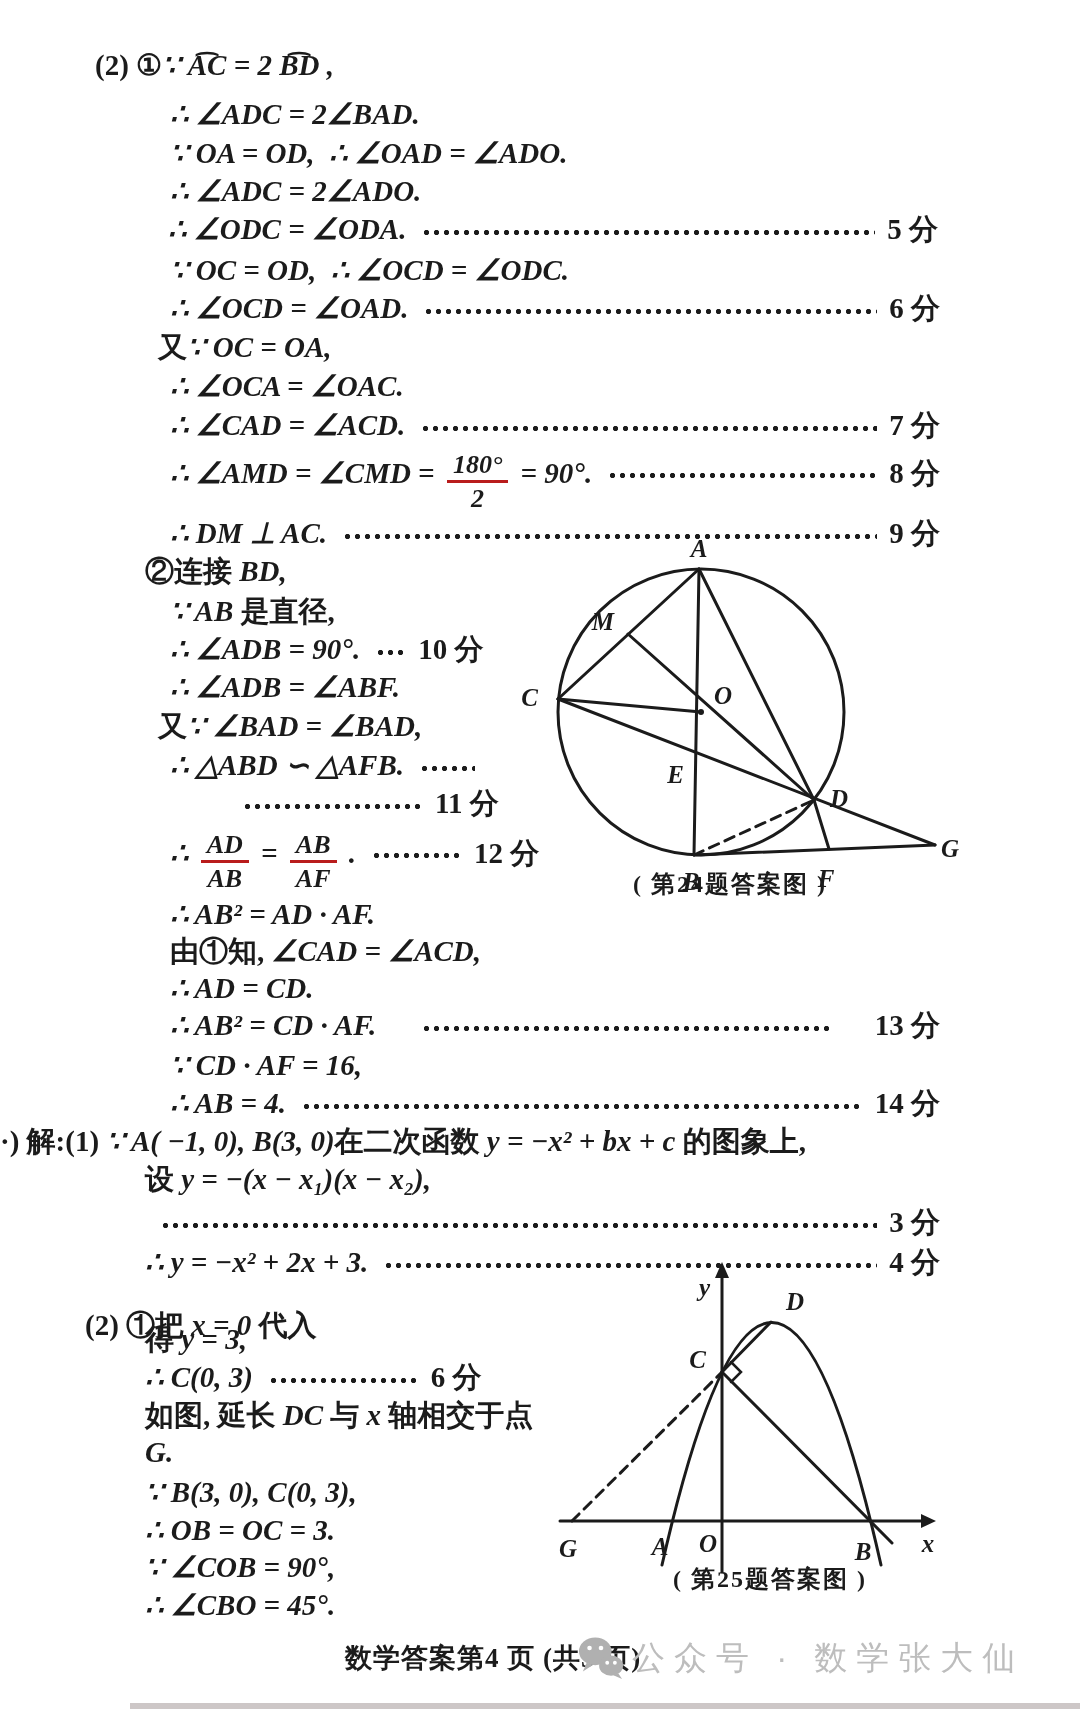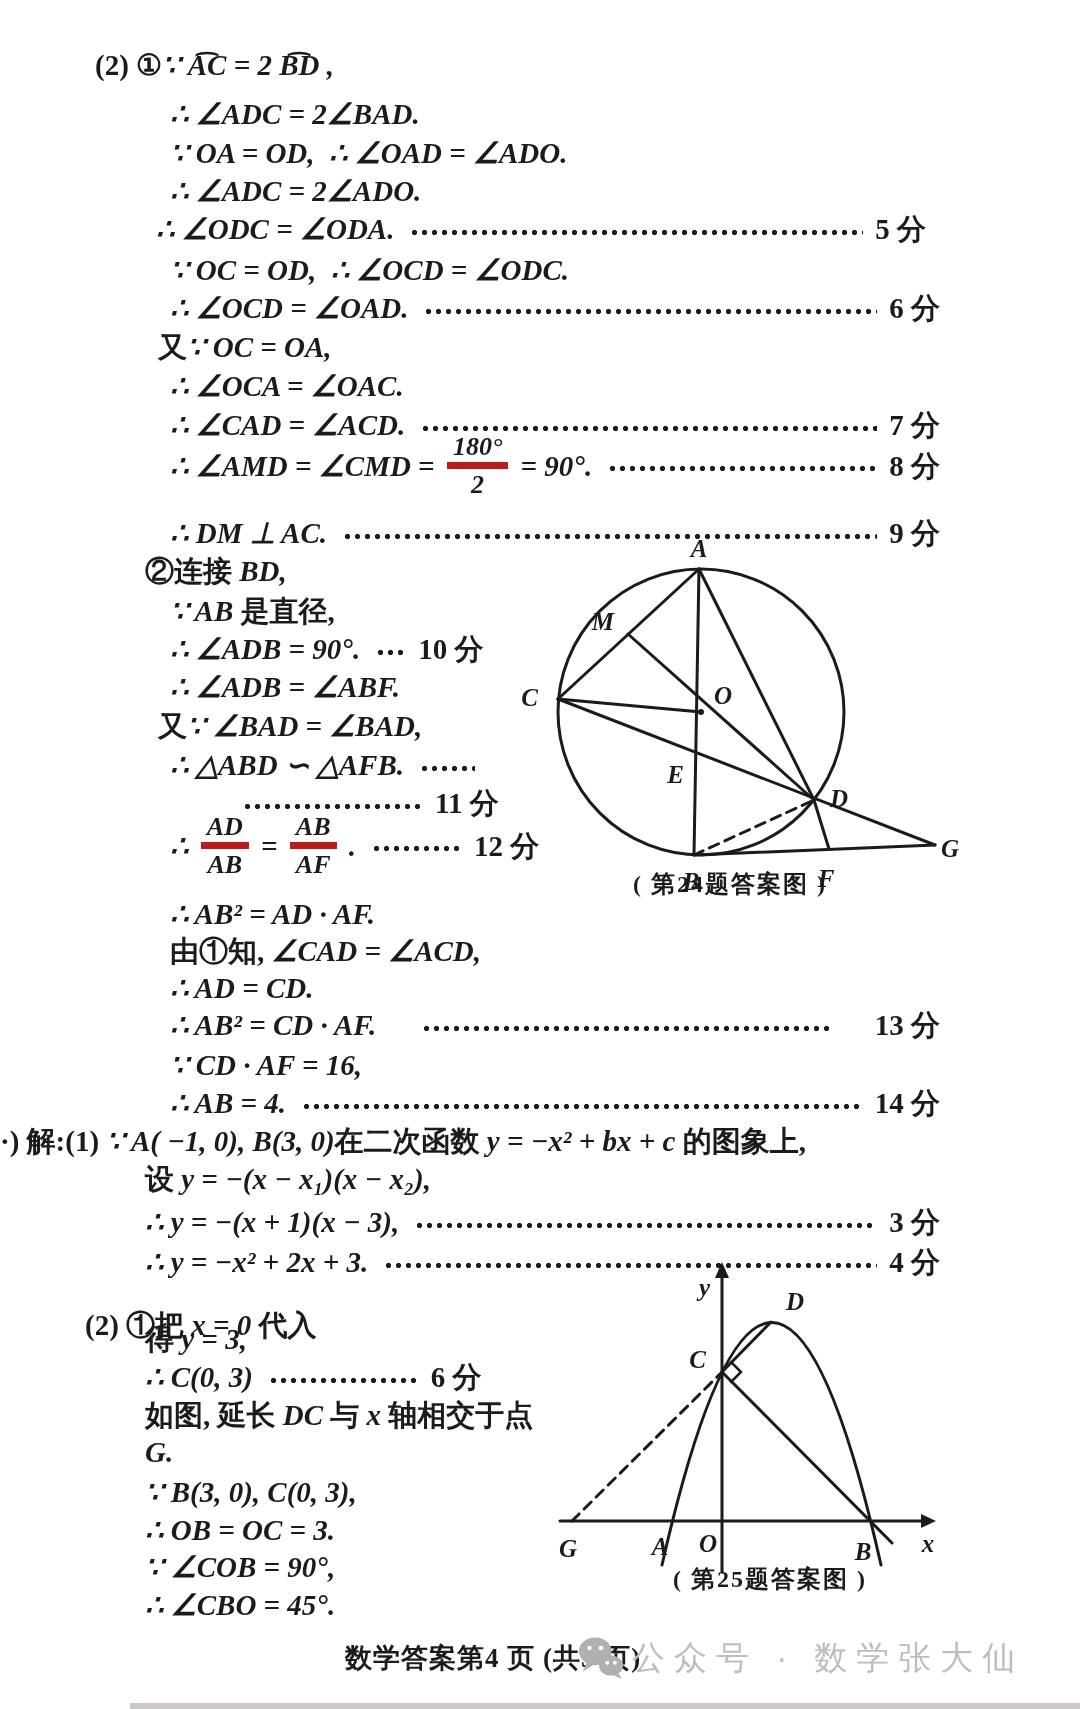--- a/index.html
+++ b/index.html
@@ -7,21 +7,21 @@
         font-family:"Liberation Serif",serif;color:#1b1b1b;}
   .pline{position:absolute;display:flex;align-items:center;white-space:pre;
          font-weight:700;font-size:29px;line-height:38px;}
   .m{font-style:italic;}
   .cn{font-style:normal;}
   .arc{position:relative;display:inline-block;font-style:italic;}
   .arc::before{content:"⌢";position:absolute;left:50%;top:-0.60em;
                transform:translateX(-50%) scaleX(1.9);font-size:0.72em;font-style:normal;}
   .frac{display:inline-flex;flex-direction:column;align-items:center;
         font-size:26px;line-height:1.15;margin:0 5px;font-style:italic;}
-  .num{border-bottom:7px solid #b91c1c;padding:0 6px;}
+  .num{border-bottom:3px solid #b91c1c;padding:0 6px;margin-top:18px;}
   .den{padding-top:1px;}
   .dots{align-self:center;height:7px;margin:6px 12px 0 16px;
         background-image:radial-gradient(circle at 4.5px 3.5px,#1b1b1b 2.2px,transparent 3px);
         background-size:10px 7px;background-repeat:repeat-x;}
   .grow{flex:1 1 auto;}
   .score{font-style:normal;white-space:pre;}
   .dsvg{position:absolute;}
   .dline{stroke:#1b1b1b;stroke-width:3;fill:none;stroke-linecap:round;}
   .dline.dash{stroke-dasharray:10 7;}
   .dlabel{font-family:"Liberation Serif",serif;font-style:italic;font-weight:700;
@@ -36,21 +36,21 @@
 </head>
 <body>
 
 <div class="page">
 
   <div id="lines-layer">
       <div class="pline" style="top: 46px; left: 95px;"><span class="cn">(2) ①</span><span class="m">∵ </span><span class="arc">AC</span><span class="m"> = 2 </span><span class="arc">BD</span><span class="m"> ,</span></div>
       <div class="pline" style="top: 95px; left: 170px;"><span class="m">∴ ∠ADC = 2∠BAD.</span></div>
       <div class="pline" style="top: 134px; left: 170px;"><span class="m">∵ OA = OD,  ∴ ∠OAD = ∠ADO.</span></div>
       <div class="pline" style="top: 172px; left: 170px;"><span class="m">∴ ∠ADC = 2∠ADO.</span></div>
-      <div class="pline" style="top: 210px; left: 156px; width: 770px;"><span class="m">∴ ∠ODC = ∠ODA.</span><span class="dots grow"></span><span class="score">5 分</span></div>
+      <div class="pline" style="top: 210px; left: 168px; width: 770px;"><span class="m">∴ ∠ODC = ∠ODA.</span><span class="dots grow"></span><span class="score">5 分</span></div>
       <div class="pline" style="top: 251px; left: 170px;"><span class="m">∵ OC = OD,  ∴ ∠OCD = ∠ODC.</span></div>
       <div class="pline" style="top: 289px; left: 170px; width: 770px;"><span class="m">∴ ∠OCD = ∠OAD.</span><span class="dots grow"></span><span class="score">6 分</span></div>
       <div class="pline" style="top: 328px; left: 158px;"><span class="cn">又</span><span class="m">∵ OC = OA,</span></div>
       <div class="pline" style="top: 367px; left: 170px;"><span class="m">∴ ∠OCA = ∠OAC.</span></div>
       <div class="pline" style="top: 406px; left: 170px; width: 770px;"><span class="m">∴ ∠CAD = ∠ACD.</span><span class="dots grow"></span><span class="score">7 分</span></div>
       <div class="pline" style="top: 432px; left: 170px; width: 770px;"><span class="m">∴ ∠AMD = ∠CMD = </span><span class="frac"><span class="num">180°</span><span class="den">2</span></span><span class="m"> = 90°.</span><span class="dots grow"></span><span class="score">8 分</span></div>
       <div class="pline" style="top: 514px; left: 170px; width: 770px;"><span class="m">∴ DM ⊥ AC.</span><span class="dots grow"></span><span class="score">9 分</span></div>
       <div class="pline" style="top: 552px; left: 145px;"><span class="cn">②连接 </span><span class="m">BD,</span></div>
       <div class="pline" style="top: 592px; left: 170px;"><span class="m">∵ AB </span><span class="cn">是直径,</span></div>
       <div class="pline" style="top: 630px; left: 170px;"><span class="m">∴ ∠ADB = 90°.</span><span class="dots" style="width: 30px;"></span><span class="score">10 分</span></div>
@@ -60,21 +60,21 @@
       <div class="pline" style="top: 784px; left: 227px;"><span class="dots" style="width: 180px;"></span><span class="score">11 分</span></div>
       <div class="pline" style="top: 812px; left: 170px;"><span class="m">∴ </span><span class="frac"><span class="num">AD</span><span class="den">AB</span></span><span class="m"> = </span><span class="frac"><span class="num">AB</span><span class="den">AF</span></span><span class="m"> .</span><span class="dots" style="width: 90px;"></span><span class="score">12 分</span></div>
       <div class="pline" style="top: 895px; left: 170px;"><span class="m">∴ AB² = AD · AF.</span></div>
       <div class="pline" style="top: 932px; left: 170px;"><span class="cn">由①知, </span><span class="m">∠CAD = ∠ACD,</span></div>
       <div class="pline" style="top: 969px; left: 170px;"><span class="m">∴ AD = CD.</span></div>
       <div class="pline" style="top: 1006px; left: 170px; width: 770px; gap: 30px;"><span class="m">∴ AB² = CD · AF.</span><span class="dots grow"></span><span class="score">13 分</span></div>
       <div class="pline" style="top: 1046px; left: 170px;"><span class="m">∵ CD · AF = 16,</span></div>
       <div class="pline" style="top: 1084px; left: 170px; width: 770px;"><span class="m">∴ AB = 4.</span><span class="dots grow"></span><span class="score">14 分</span></div>
       <div class="pline" style="top: 1122px; left: 0px;"><span class="cn">·) 解:(1) </span><span class="m">∵ A( −1, 0), B(3, 0)</span><span class="cn">在二次函数 </span><span class="m">y = −x² + bx + c </span><span class="cn">的图象上,</span></div>
       <div class="pline" style="top: 1160px; left: 145px;"><span class="cn">设 </span><span class="m">y = −(x − x₁)(x − x₂),</span></div>
-      <div class="pline" style="top: 1203px; left: 145px; width: 795px;"><span class="m">∴ y = −(x + 1)(x − 3),</span><span class="dots grow"></span><span class="score">3 分</span></div>
+      <div class="pline" style="top: 1203px; left: 145px; width: 795px;"><span class="dots grow"></span><span class="score">3 分</span></div>
       <div class="pline" style="top: 1243px; left: 145px; width: 795px;"><span class="m">∴ y = −x² + 2x + 3.</span><span class="dots grow"></span><span class="score">4 分</span></div>
       <div class="pline" style="top: 1273px; left: 85px; margin-top: 33px;"><span class="cn">(2) ①把 </span><span class="m">x = 0 </span><span class="cn">代入 </span></div>
       <div class="pline" style="top: 1320px; left: 145px;"><span class="cn">得 </span><span class="m">y = 3,</span></div>
       <div class="pline" style="top: 1358px; left: 145px; text-align: center;"><span class="m">∴ C(0, 3)</span><span class="dots" style="width: 150px;"></span><span class="score">6 分</span></div>
       <div class="pline" style="top: 1396px; left: 145px;"><span class="cn">如图, 延长 </span><span class="m">DC </span><span class="cn">与 </span><span class="m">x </span><span class="cn">轴相交于点</span></div>
       <div class="pline" style="top: 1433px; left: 145px;"><span class="m">G.</span></div>
       <div class="pline" style="top: 1473px; left: 145px;"><span class="m">∵ B(3, 0), C(0, 3),</span></div>
       <div class="pline" style="top: 1511px; left: 145px;"><span class="m">∴ OB = OC = 3.</span></div>
       <div class="pline" style="top: 1548px; left: 145px;"><span class="m">∵ ∠COB = 90°,</span></div>
       <div class="pline" style="top: 1586px; left: 145px;"><span class="m">∴ ∠CBO = 45°.</span></div>

